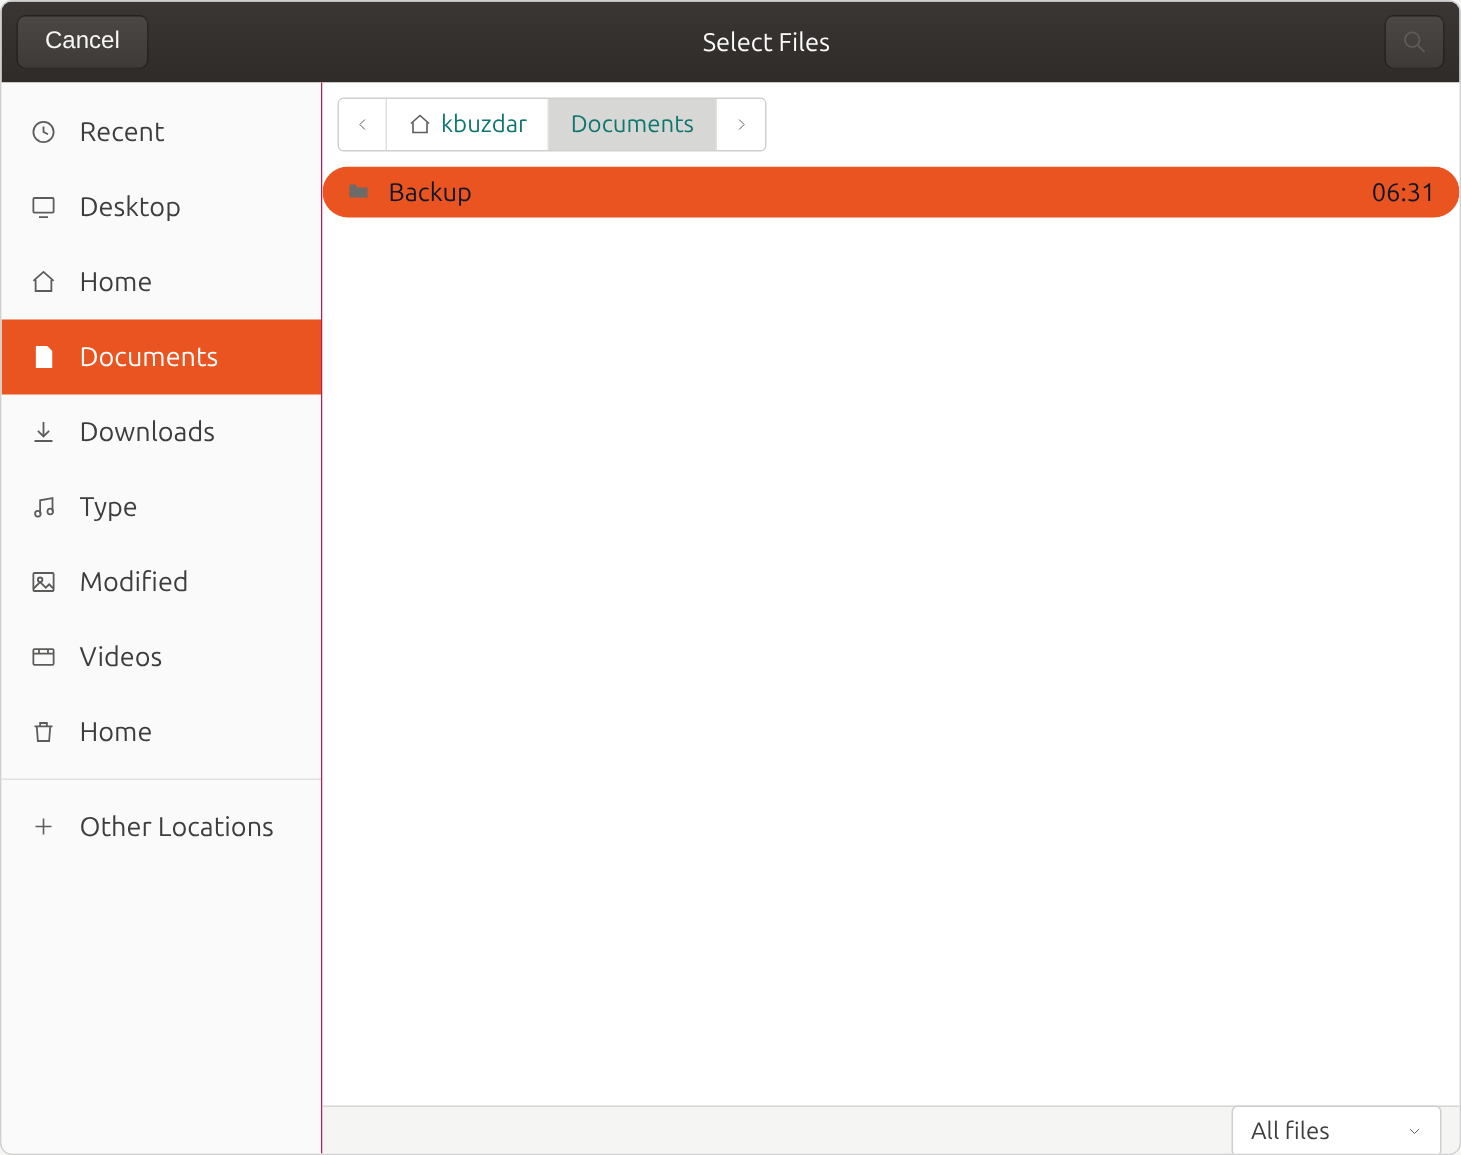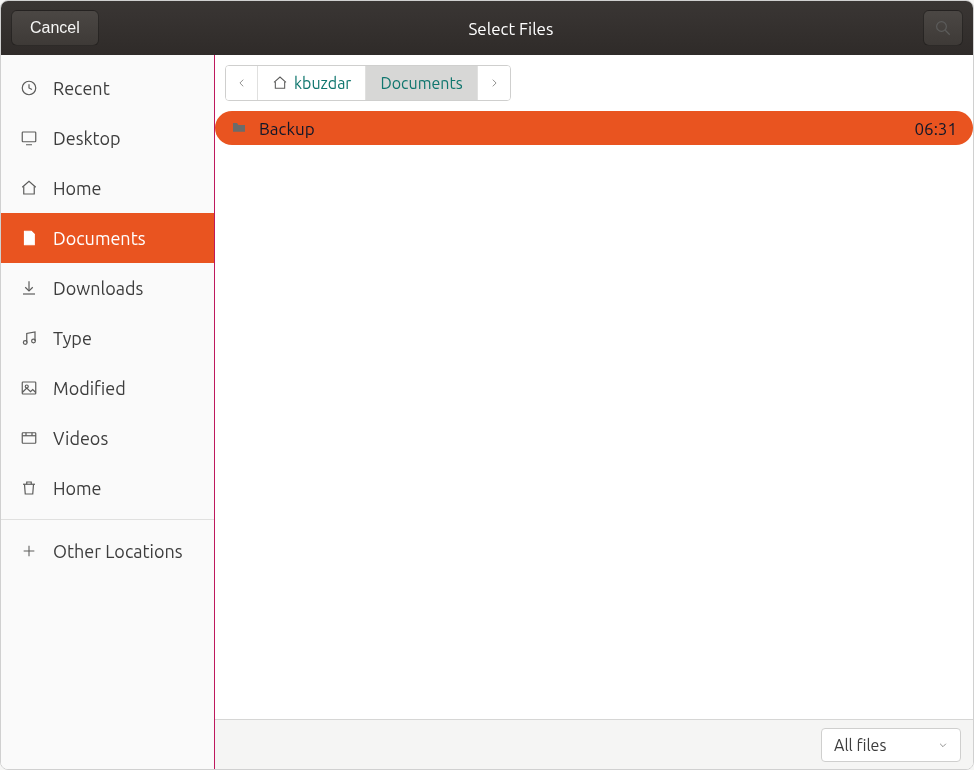--- a/index.html
+++ b/index.html
@@ -182,21 +182,21 @@
   .row .rn { flex:0 0 400px; display:flex; align-items:center; gap:10px; padding-left:4px;}
   .row .rs { flex:0 0 96px; }
   .row .rt { flex:0 0 150px; }
   .row .rm { flex:1; text-align:right; padding-right:6px; }
   .row.selected { background: #e95420; color:#0f172a;border-radius:17px; }
   .row.selected svg { stroke:#fff; fill:#fff; }
   .ficon { width:20px; height:18px; display:flex; justify-content:center; }
 
   
   .footer {
-    height: 50px;
+    height: 32px;
     border-top: 1px solid #d6d6d5;
     display: flex;
     align-items: center;
     justify-content: flex-end;
     padding: 0 12px;
     background: #f5f5f4;
   }
   .combo {
     height: 34px;
     min-width: 140px;

